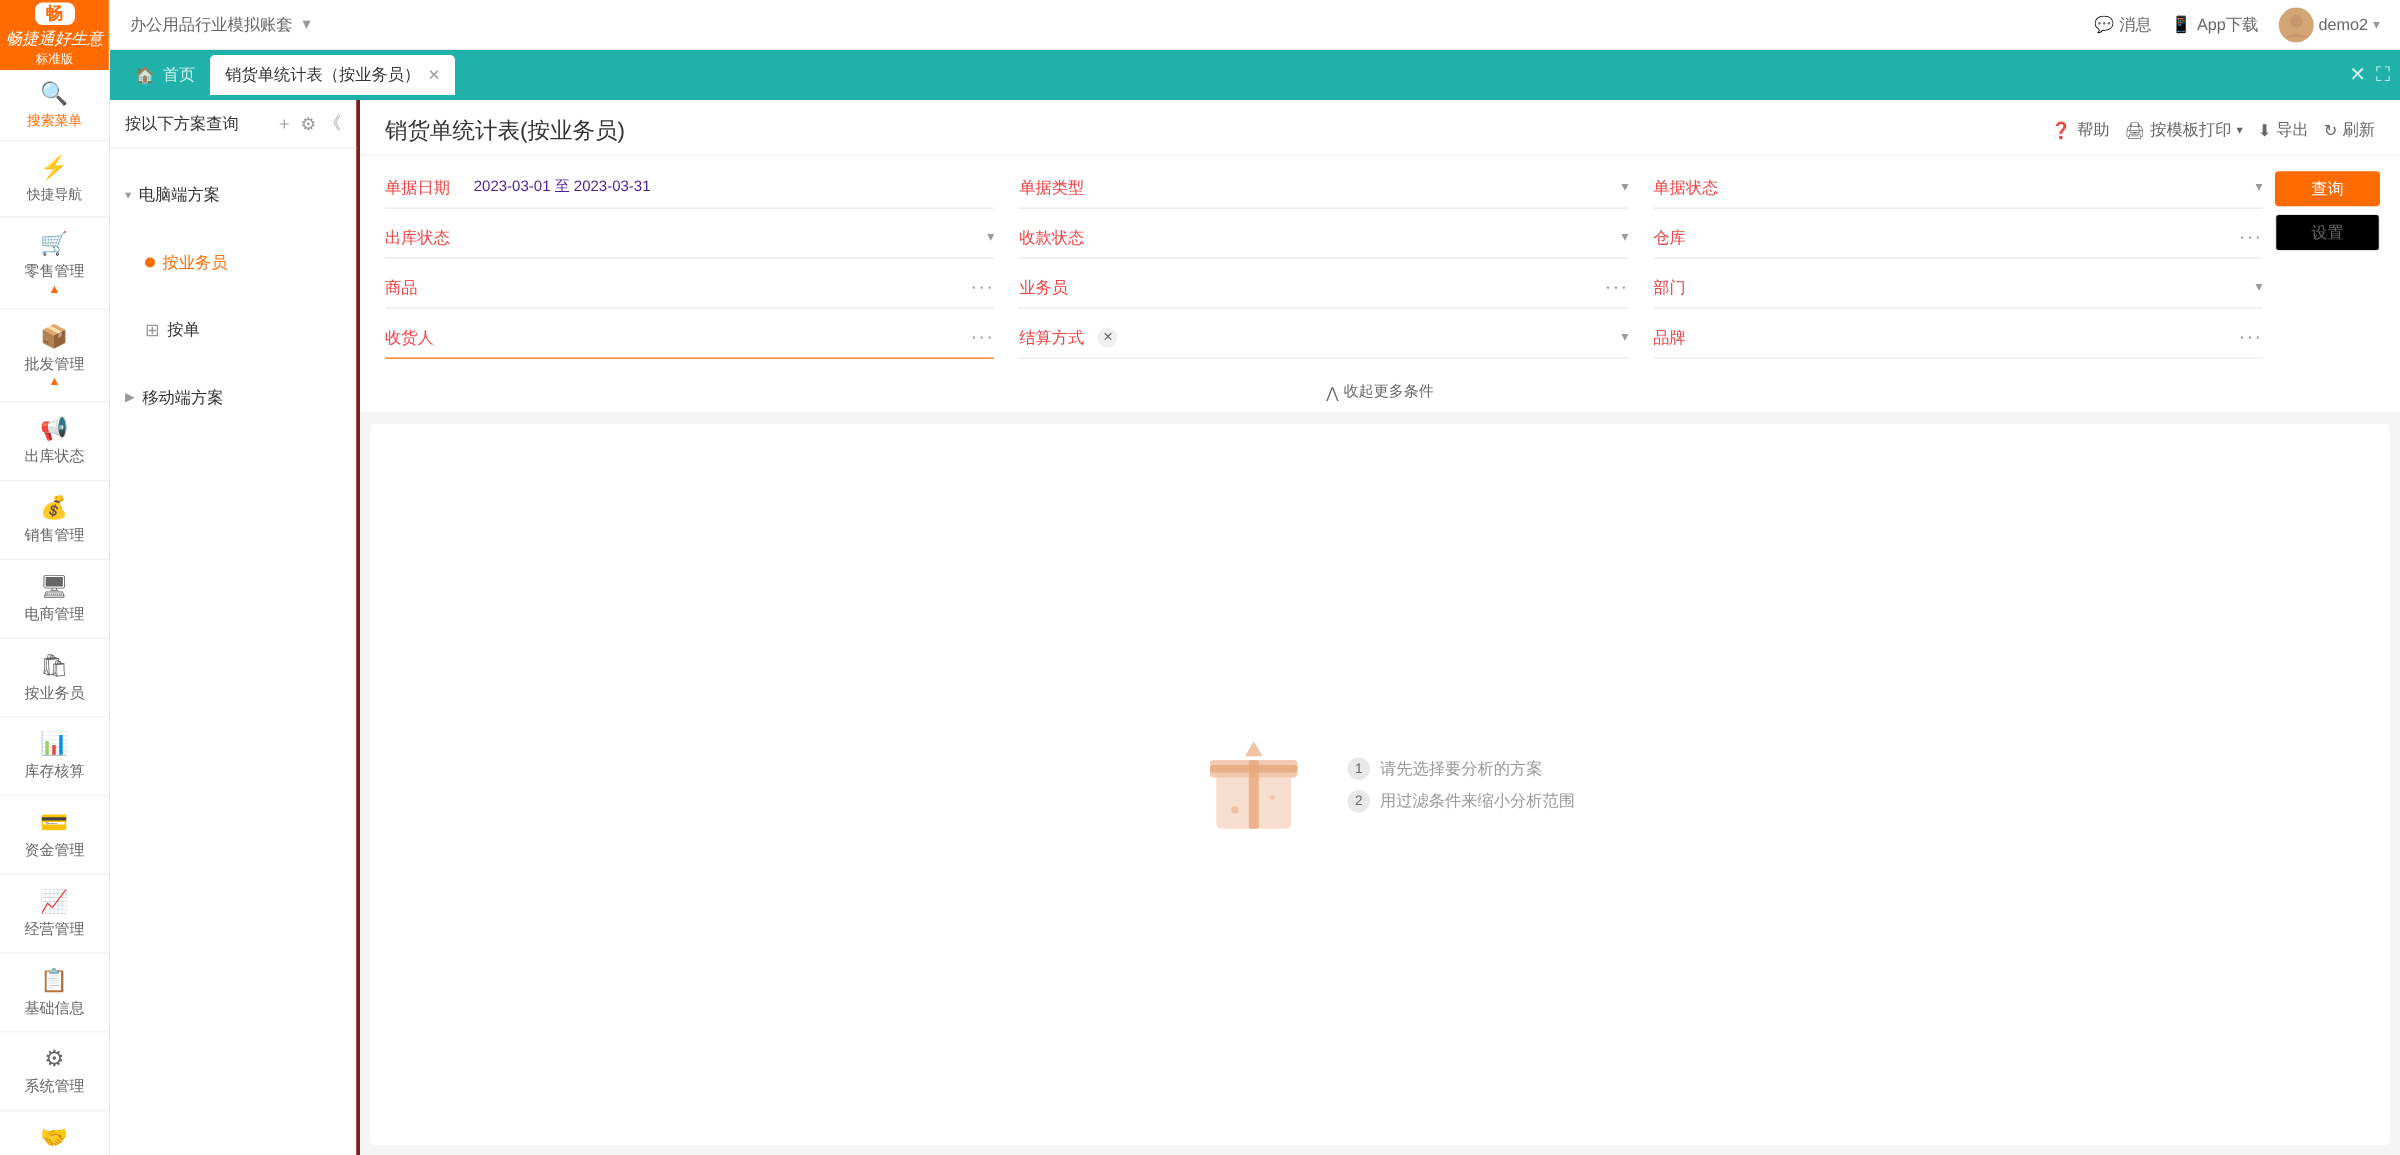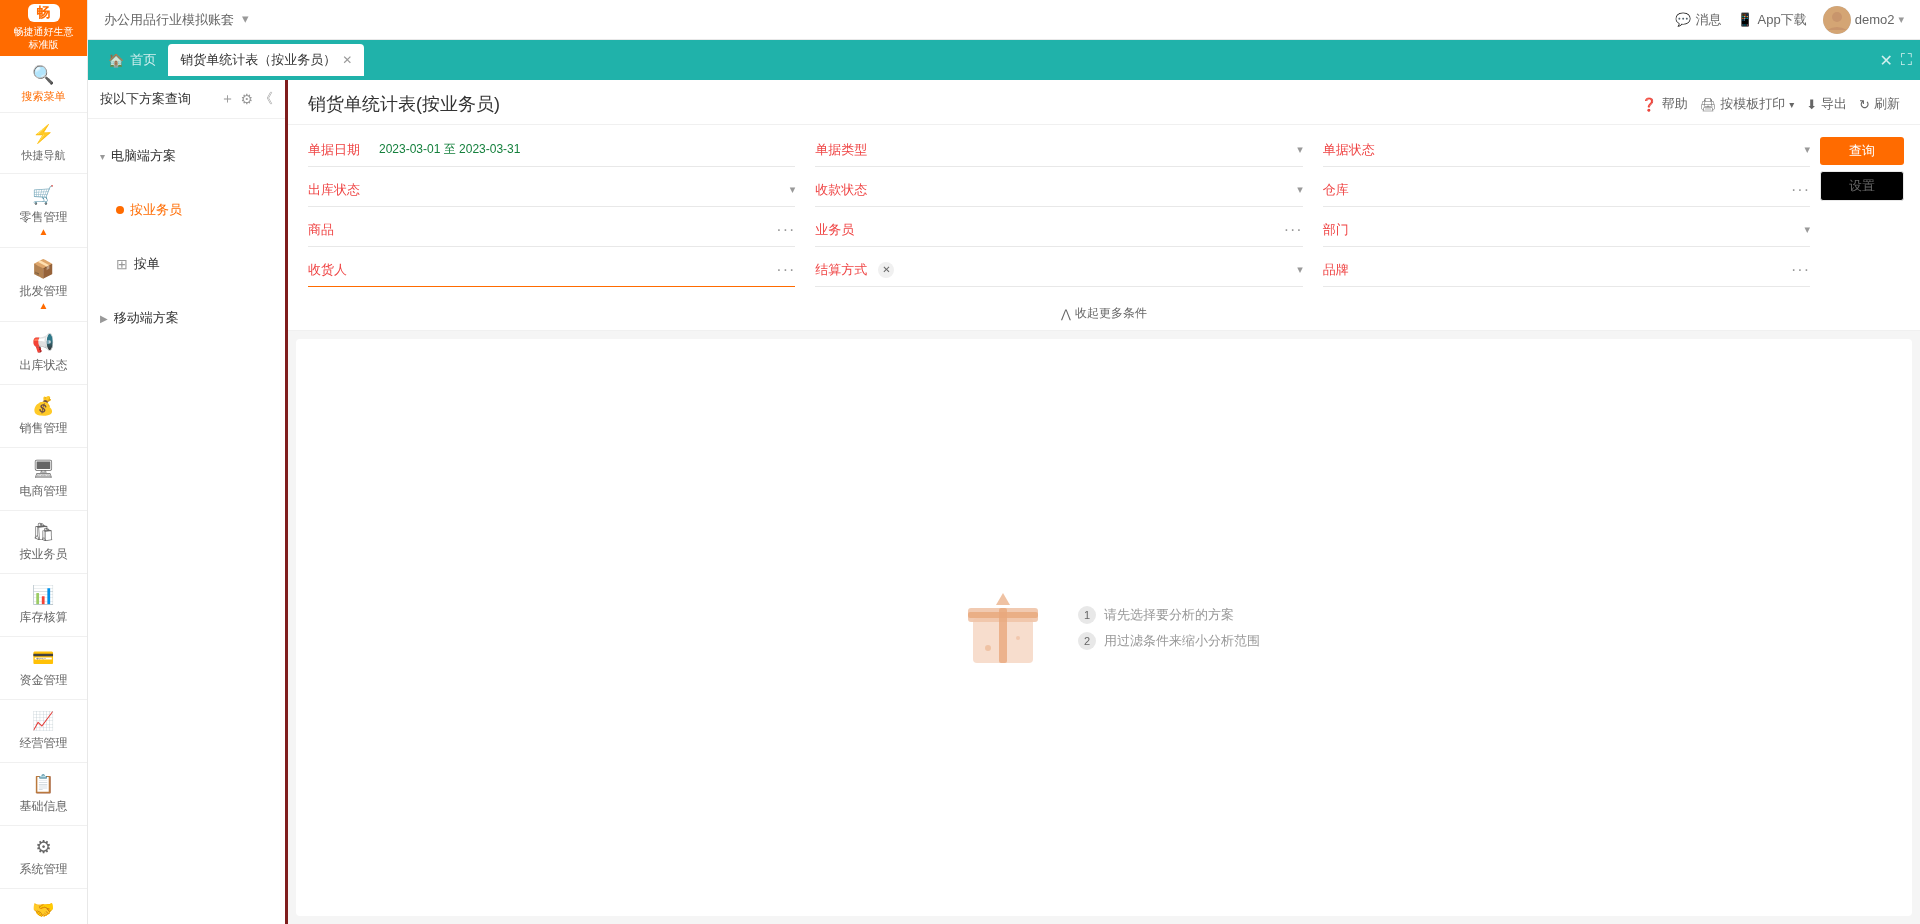--- a/index.html
+++ b/index.html
@@ -155,21 +155,21 @@
     .page-action { display: flex; align-items: center; gap: 4px; cursor: pointer; }
     .date-tabs { display: flex; align-items: center; gap: 4px; }
     .date-tab {
       padding: 2px 8px;
       font-size: 12px;
       cursor: pointer;
       color: #666;
       border-radius: 2px;
     }
     .date-tab.active { background: #ff6b00; color: #fff; border-radius: 10px; }
-    .date-range { font-size: 12px; color: #15803d; margin-left: 8px; }
+    .date-range { font-size: 12px; color: #4c1d95; margin-left: 8px; }
     .filter-dots { color: #999; cursor: pointer; font-size: 16px; letter-spacing: 1px; }
     .filter-clear { background: #f0f0f0; border-radius: 50%; width: 16px; height: 16px; display: flex; align-items: center; justify-content: center; cursor: pointer; font-size: 10px; color: #666; }
     .btn-query {
       background: #ff6b00;
       color: #fff;
       border: none;
       border-radius: 3px;
       padding: 5px 20px;
       cursor: pointer;
       font-size: 13px;
@@ -275,21 +275,21 @@
     }
   </style>
 </head>
 <body>
 
 <div class="sidebar">
   <div class="sidebar-logo">
     <div class="sidebar-logo-icon">
       <span>畅</span>
     </div>
-    <span style="font-size:10px;text-align:right;line-height:1.3;">畅捷通好生意</span>
+    <span style="font-size:13px;text-align:right;line-height:1.3;font-style:italic;">畅捷通好生意</span>
     <span style="font-size:10px;">标准版</span>
   </div>
 
   <div class="sidebar-search sidebar-item" style="border-bottom:1px solid #f0f0f0;">
     <div class="sidebar-item-icon">🔍</div>
     <span style="font-size:11px;">搜索菜单</span>
   </div>
   <div class="sidebar-item">
     <div class="sidebar-item-icon">⚡</div>
     <span style="font-size:11px;">快捷导航</span>

